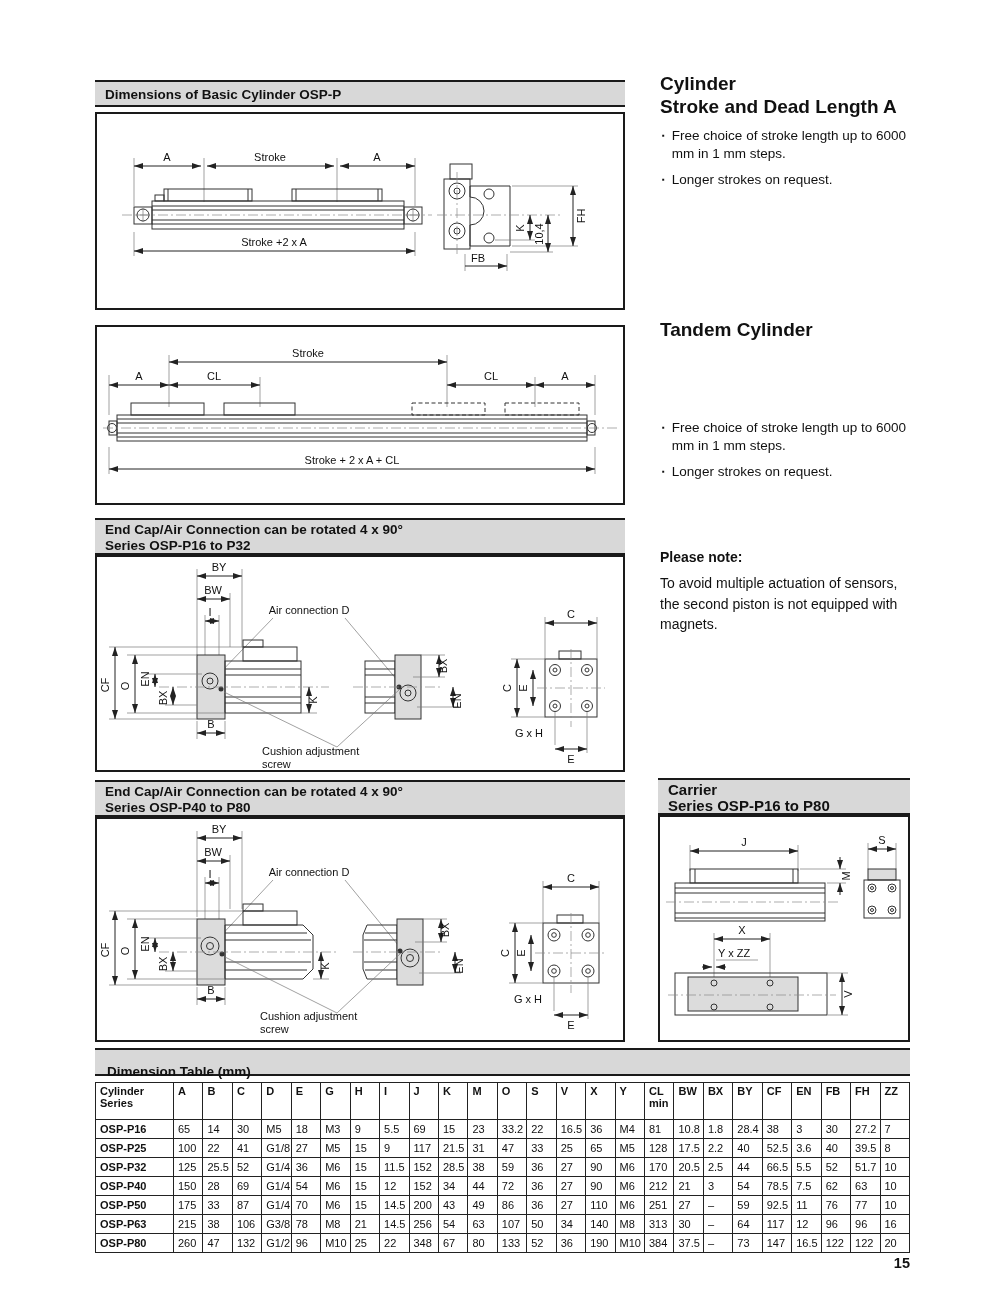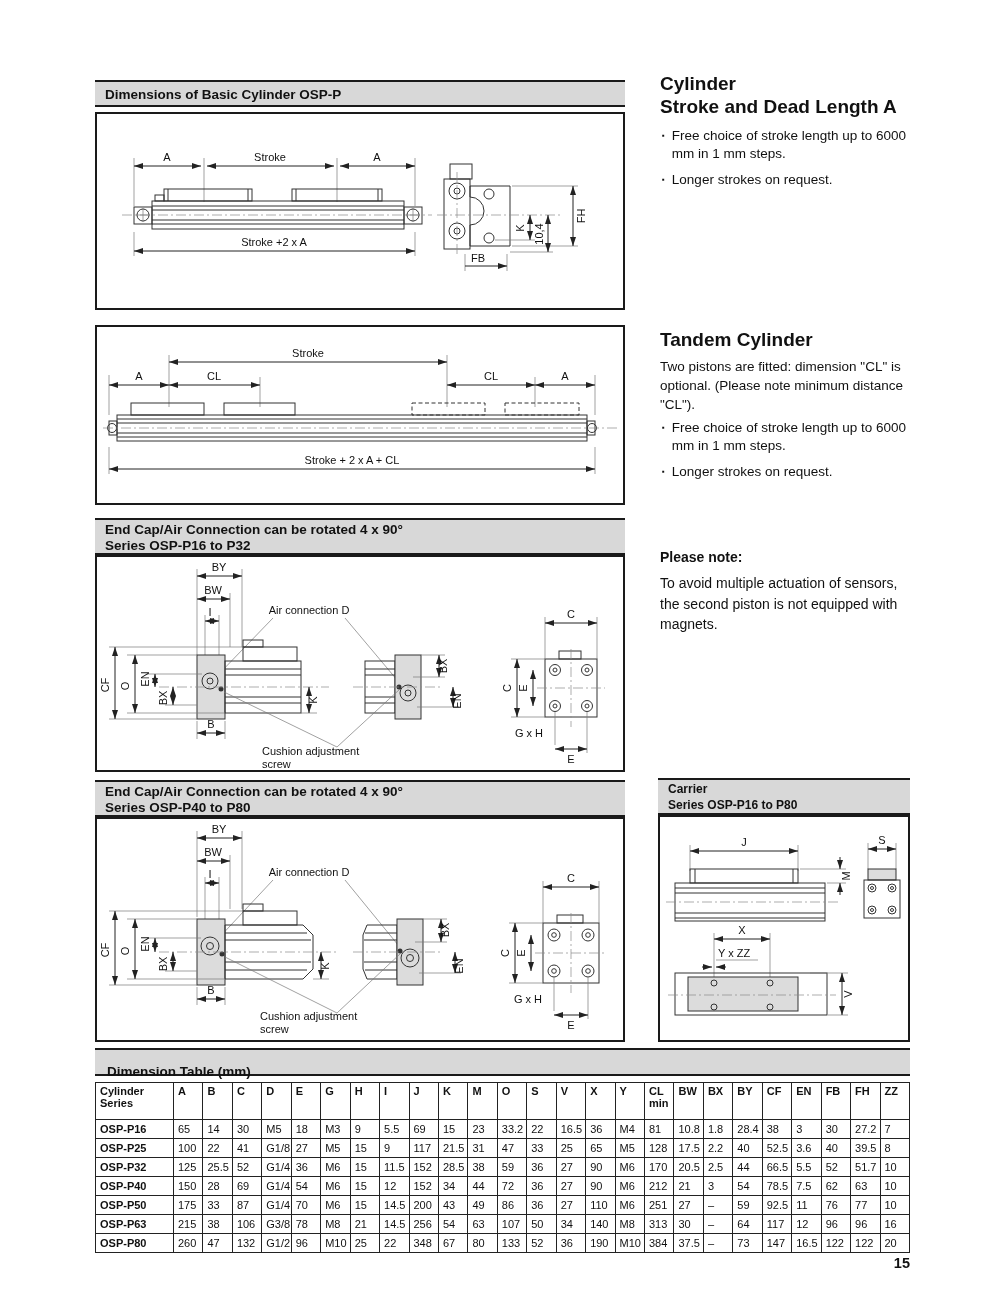--- a/index.html
+++ b/index.html
@@ -7,21 +7,21 @@
           font-family:"Liberation Sans", sans-serif; color:#111; overflow:hidden; }
 
   
   .bar { position:absolute; background:#d8d8d8; box-sizing:border-box;
          border-top:2px solid #1a1a1a; border-bottom:2px solid #1a1a1a;
          font-weight:bold; color:#111; }
   .bar span { display:block; }
   .bar1   { left:95px;  top:80px;   width:530px; height:27px; font-size:13.5px; padding:5px 0 0 10px; }
   .barEc1 { left:95px;  top:518px;  width:530px; height:37px; font-size:13.5px; line-height:15.5px; padding:2px 0 0 10px; }
   .barEc2 { left:95px;  top:780px;  width:530px; height:37px; font-size:13.5px; line-height:15.5px; padding:2px 0 0 10px; }
-  .barCar { left:658px; top:778px;  width:252px; height:37px; font-size:12px; line-height:15.5px; padding:2px 0 0 10px; }
+  .barCar { left:658px; top:778px;  width:252px; height:37px; font-size:15px; line-height:15.5px; padding:2px 0 0 10px; }
   .barTbl { left:95px;  top:1048px; width:815px; height:28px; font-size:13.5px; padding:14px 0 0 12px; }
 
   
   .dbox { position:absolute; box-sizing:border-box; border:2px solid #1a1a1a; background:#fff; }
   .box1 { left:95px;  top:112px; width:530px; height:198px; }
   .box2 { left:95px;  top:325px; width:530px; height:180px; }
   .box3 { left:95px;  top:555px; width:530px; height:217px; }
   .box4 { left:95px;  top:817px; width:530px; height:225px; }
   .box5 { left:658px; top:815px; width:252px; height:227px; }
   svg.draw { display:block; width:100%; height:100%; }
@@ -32,21 +32,21 @@
   .draw .gray { fill:#dcdcdc; }
   .draw .dark { fill:#333; stroke:none; }
   .draw .dash { stroke-dasharray:4 2.5; }
   .draw text  { font-size:11px; fill:#111; font-family:"Liberation Sans", sans-serif; }
 
   
   .rc { position:absolute; left:660px; width:254px; }
   .h1 { font-size:19px; font-weight:bold; line-height:23px; }
   #cylTitle  { top:72px; }
   #cylBullets{ top:127px; }
-  #tanTitle  { top:318px;margin-top:10px; }
+  #tanTitle  { top:318px; }
   #tanIntro  { top:357px; font-size:13.5px; line-height:19px; }
   #tanBullets{ top:419px; }
   #noteLabel { top:549px; font-size:14px; font-weight:bold; }
   #noteText  { top:573px; font-size:14px; line-height:20.5px; font-weight:normal; width:250px; }
   .bullet { display:flex; font-size:13.5px; line-height:17.5px; margin-bottom:9px; }
   .bullet::before { content:"▪"; font-size:8px; line-height:17px; margin:0 7px 0 2px; }
   .bullet.bold { font-weight:bold; }
 
   
   #dimtable { position:absolute; left:95px; top:1082px; width:815px;
@@ -469,23 +469,20 @@
     <div class="bullet">
         <span>Free choice of stroke length up to 6000 mm in 1 mm steps.</span>
       </div>
     <div class="bullet">
         <span>Longer strokes on request.</span>
       </div>
   </div>
 
   <div class="rc h1" id="tanTitle">
     <span>Tandem Cylinder</span>
-  </div>
-  <div class="rc" id="tanIntro">
-    <span>Two pistons are fitted: dimension "CL" is optional. (Please note minimum distance "CL").</span>
   </div>
   <div class="rc" id="tanBullets">
     <div class="bullet">
         <span>Free choice of stroke length up to 6000 mm in 1 mm steps.</span>
       </div>
     <div class="bullet">
         <span>Longer strokes on request.</span>
       </div>
   </div>
   <div class="rc" id="noteLabel">

